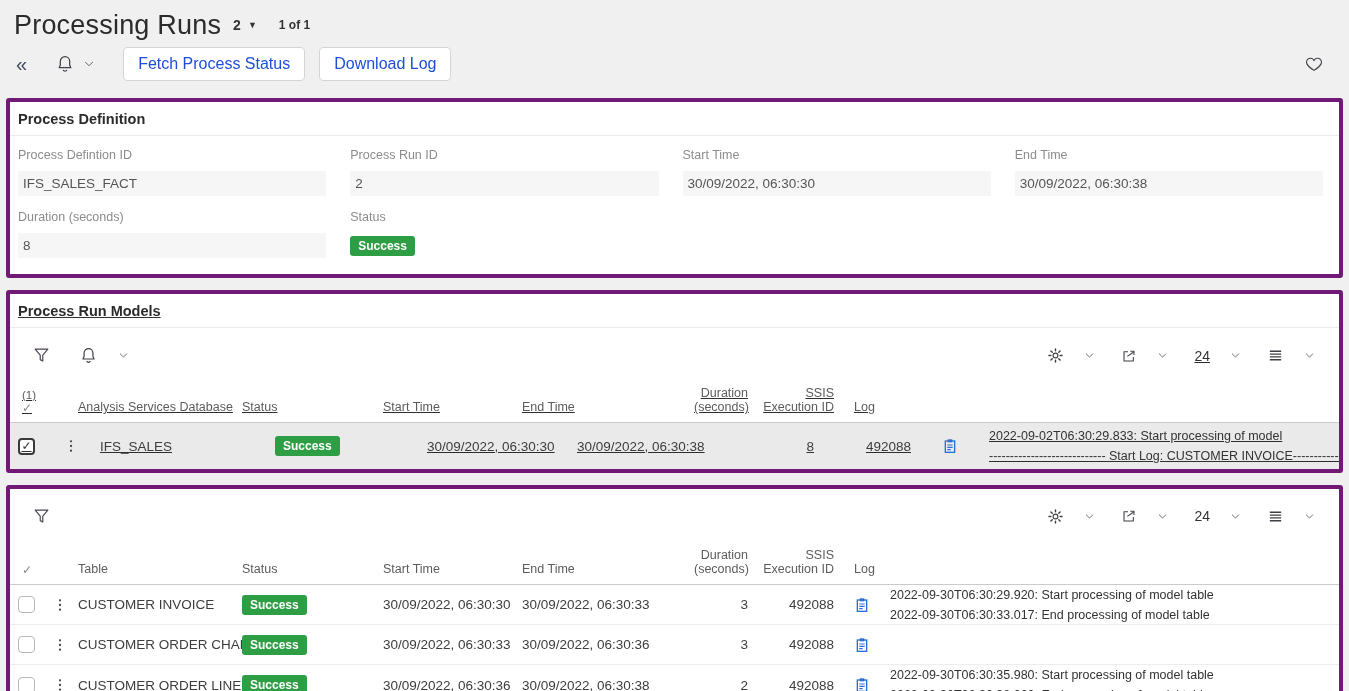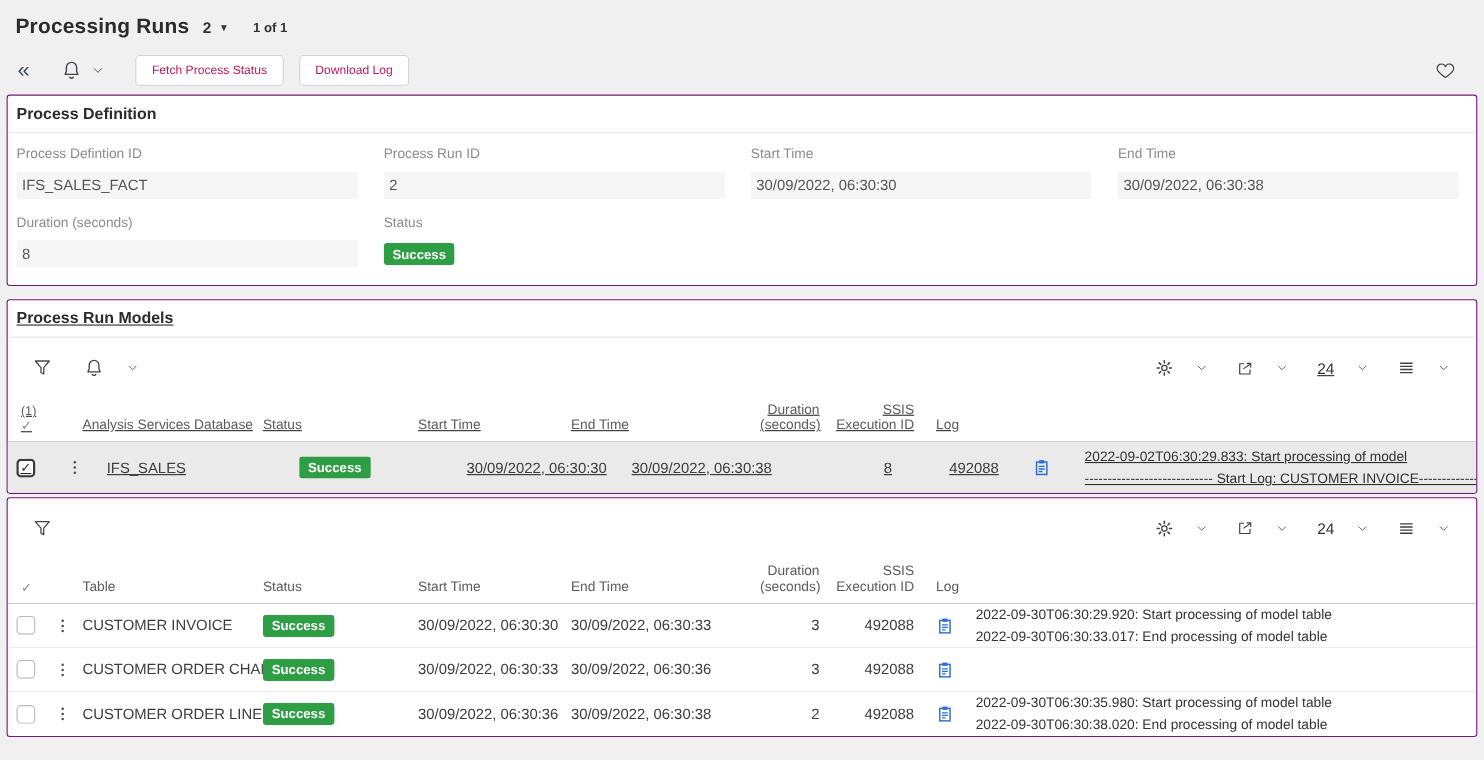--- a/index.html
+++ b/index.html
@@ -1,37 +1,37 @@
 <!DOCTYPE html>
 <html><head>
 <meta charset="utf-8">
 <style>
   * { margin:0; padding:0; box-sizing:border-box; }
   html,body { width:1349px; height:691px; overflow:hidden; background:#f0f0f1;
     font-family:"Liberation Sans", sans-serif; color:#2e2e2e; }
 
   
   .page-header { display:flex; align-items:center; padding:8px 0 0 14px; height:42px; }
-  .page-title { font-size:19px; font-weight:700; color:#2b2b2b; letter-spacing:.2px; }
+  .page-title { font-size:27px; font-weight:400; color:#2b2b2b; letter-spacing:.2px; }
   .rec-selector { display:flex; align-items:center; gap:7px; margin-left:12px; cursor:pointer; }
   .rec-count { font-size:14px; font-weight:700; color:#333; }
   .tri { font-size:9px; color:#333; }
   .page-of { margin-left:22px; font-size:12px; font-weight:700; color:#333; }
 
   
   .action-bar { display:flex; align-items:center; height:44px; padding:0 16px 0 16px; gap:14px; }
   .icon-btn { display:flex; align-items:center; gap:8px; cursor:pointer; color:#40424d; }
   .collapse-glyph { font-size:20px; color:#3d4a5c; line-height:1; }
   .btn { background:#fff; border:1px solid #d4d4d4; border-radius:4px; padding:7px 14px;
-    font-size:11px; color:#be185d; cursor:pointer; font-family:inherit; }
+    font-size:16px; color:#1d4ed8; cursor:pointer; font-family:inherit; }
   .btn + .btn { margin-left:0; }
   .heart-wrap { margin-left:auto; margin-right:10px; cursor:pointer; color:#44444c; }
 
   
-  .card { background:#fff; border:1px solid #701a75; border-radius:3px; margin:0 6px 12px 6px; overflow:hidden; }
+  .card { background:#fff; border:4px solid #701a75; border-radius:3px; margin:12px 6px 12px 6px; overflow:hidden; }
   .card-title { font-size:14.5px; font-weight:700; color:#2b2b2b; padding:9px 0 8px 8px;
     border-bottom:1px solid #ebebeb; }
 
   
   .fields { padding:12px 0 16px 0; }
   .frow { display:grid; grid-template-columns:repeat(4,1fr); }
   .frow + .frow { margin-top:14px; }
   .field { padding:0 16px 0 8px; }
   .flabel { font-size:12.5px; color:#8c8c8c; margin-bottom:9px; }
   .fvalue { background:#f6f6f7; height:25px; line-height:25px; padding-left:5px;

